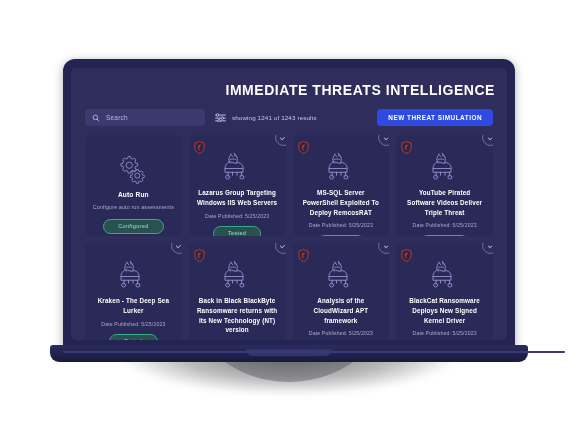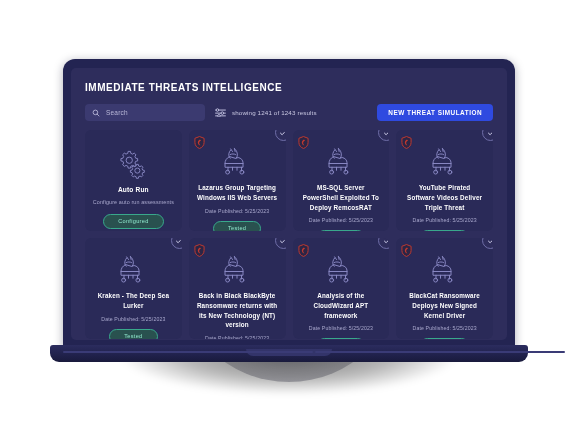--- a/index.html
+++ b/index.html
@@ -50,22 +50,23 @@
   .laptop-base:before{
     content:"";position:absolute;left:50%;top:4px;transform:translateX(-50%);
     width:86px;height:7px;border-radius:0 0 7px 7px;background:#33346a;
   }
   .base-left{position:absolute;left:265px;top:6px;width:250px;height:2px;background:#3a3b76;border-radius:2px;}
   .base-right{position:absolute;left:13px;top:6px;width:250px;height:2px;background:#3a3b76;border-radius:2px;}
 
   
   .app{position:absolute;inset:0;padding:14px 12px 0 12px;box-sizing:border-box;}
   .page-title{
-    color:#ffffff;font-size:10px;font-weight:bold;letter-spacing:.55px;
+    color:#ffffff;font-size:14px;font-weight:bold;letter-spacing:.55px;
     margin:0 0 10px 2px;
+    text-align:right;
   }
   .toolbar{display:flex;align-items:center;gap:10px;margin:0 2px 9px 2px;}
   .search-box{
     display:flex;align-items:center;gap:6px;
     width:120px;height:17px;
     background:#3b3a70;border-radius:4px;
     padding:0 7px;box-sizing:border-box;
   }
   .search-box .ph{color:#b9b8d8;font-size:6.5px;letter-spacing:.2px;}
   .filter-wrap{display:flex;align-items:center;gap:6px;}

